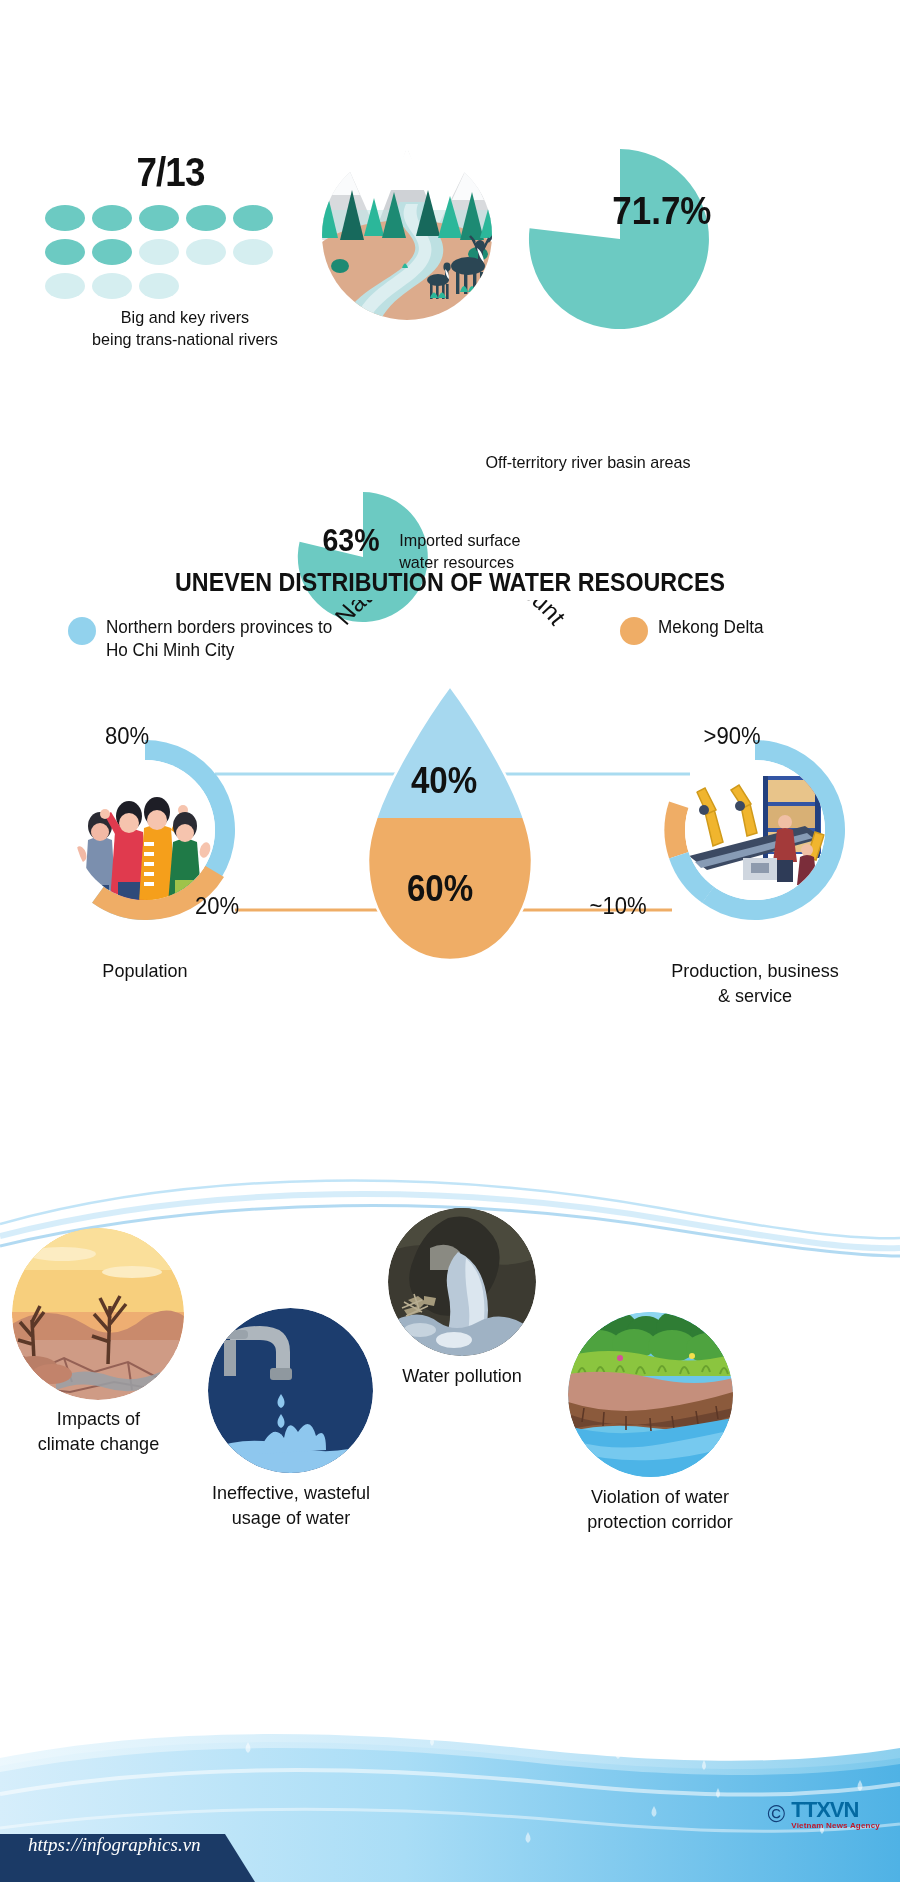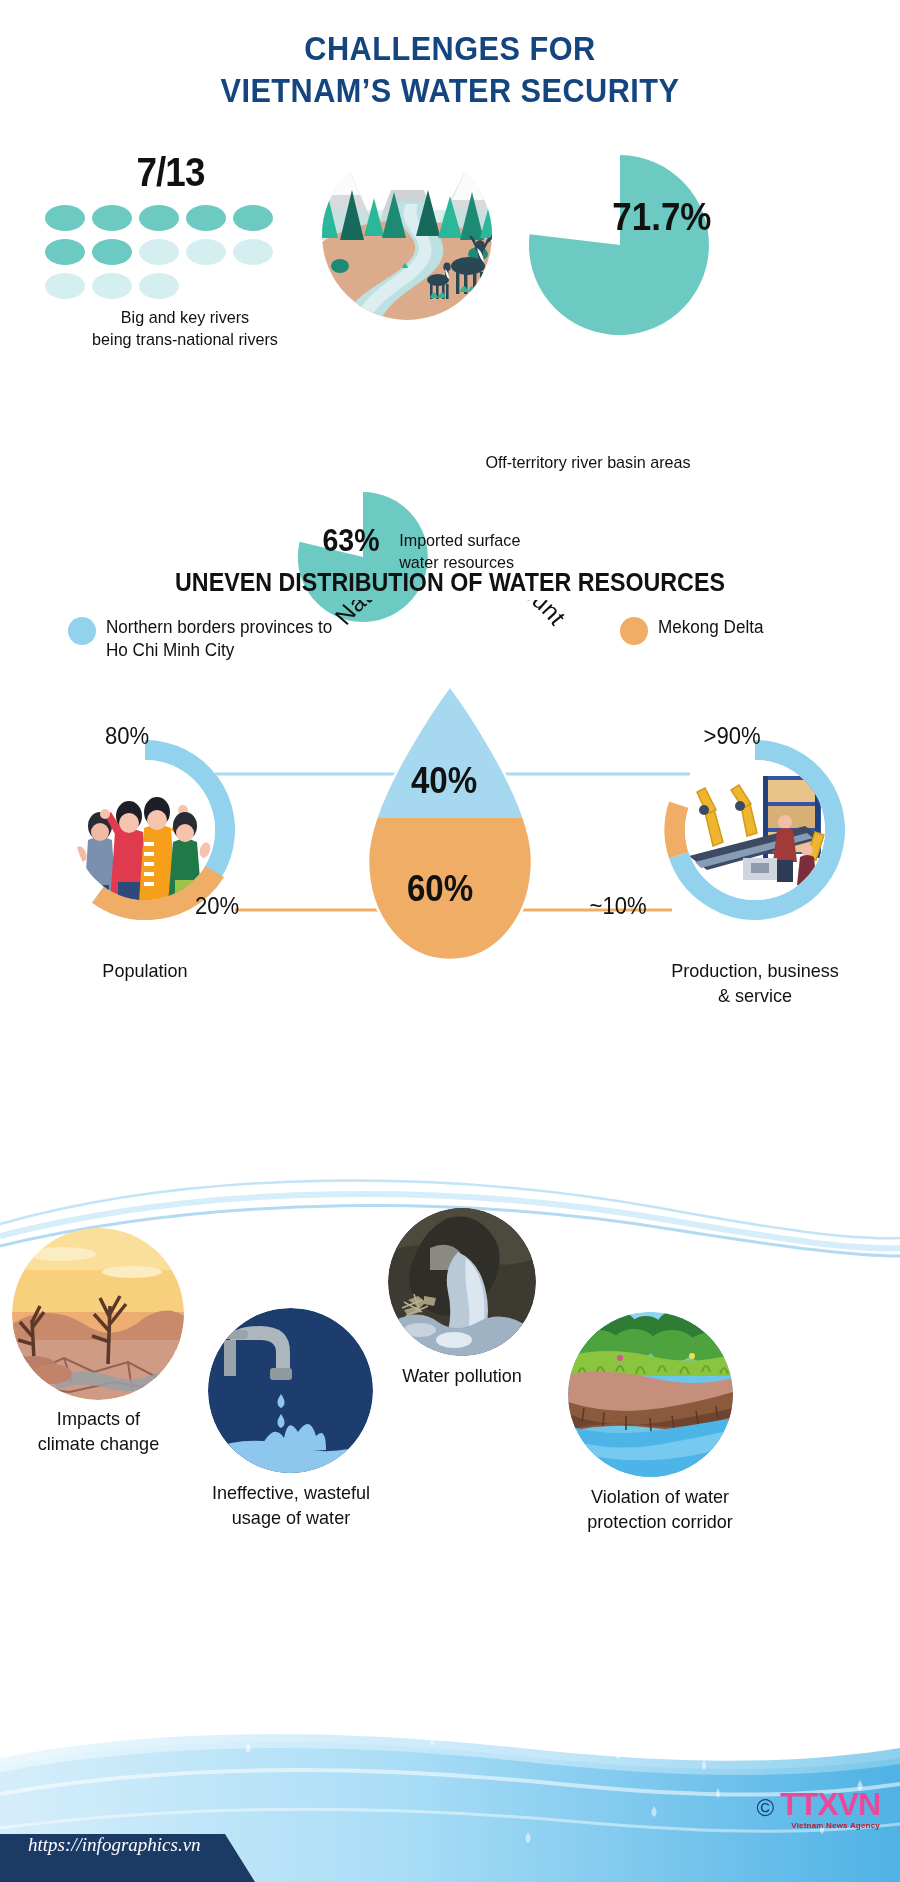--- a/index.html
+++ b/index.html
@@ -137,38 +137,34 @@
   }
   #url-text {
     color: #fff; font-family: "Liberation Serif", serif; font-style: italic;
     font-size: 19px; padding-left: 28px;
   }
   #ttxvn { position: absolute; right: 20px; bottom: 52px; display:flex; align-items:center; gap:6px; }
   #copy-mark { font-size: 24px; color: #12407a; font-family: "Liberation Sans", sans-serif; }
   #ttxvn-logo { position: relative; }
   #ttxvn-word {
     font-family: "Liberation Sans Narrow","Liberation Sans", sans-serif;
-    font-weight: bold; font-size: 32px; color: #ec4899; letter-spacing: -1px;
+    font-weight: bold; font-size: 22px; color: #0369a1; letter-spacing: -1px;
     transform: scaleX(0.95);
   }
   #ttxvn-sub {
     font-family: "Liberation Sans Narrow","Liberation Sans", sans-serif;
     font-weight: bold; font-size: 8px; color: #c0172a; text-align: right;
     letter-spacing: 0.2px; margin-top: -2px;
   }
 </style>
 </head>
 <body>
 
 <div id="page">
 
-  <div id="title-block">
-    <div class="title-line">CHALLENGES FOR</div>
-    <div class="title-line">VIETNAM’S WATER SECURITY</div>
-  </div>
 
   <div id="sec1">
 
     <div id="ratio-block">
       <div id="ratio-value">7/13</div>
       <div class="dot-grid">
         <div class="dot-row">
           <span class="dot on"></span>
           <span class="dot on"></span>
           <span class="dot on"></span>
@@ -258,21 +254,21 @@
           </g>
           <path d="M163 129 q4 3 4 10 q-3 -2 -4 -10z" fill="#ffffff"></path>
 
           <path d="M178 152 q4 -12 8 0 q4 -12 8 0 z" fill="#2bb79a"></path>
           <path d="M148 158 q4 -11 8 0 q4 -11 8 0 z" fill="#2bb79a"></path>
           <path d="M120 128 q3 -9 6 0 z" fill="#2bb79a"></path>
         </g>
       </svg>
     </div>
 
-    <div class="pie-wrap" style="left:520px; top:8px;">
+    <div class="pie-wrap" style="left:520px; top:2px;">
       <svg width="200" height="195" viewBox="0 0 200 195">
 
         <path d="M100 97 L100 7 A90 90 0 1 1 9.6 86.2 Z" fill="#6ccac2"></path>
       </svg>
       <div class="pie-label" style="left:88px; top:48px; font-size:38px;">71.7%</div>
     </div>
     <div class="pie-caption" style="left:480px; top:312px;">Off-territory river basin areas</div>
 
     <div class="pie-wrap" style="left:288px; top:345px;">
       <svg width="150" height="145" viewBox="0 0 150 145">

